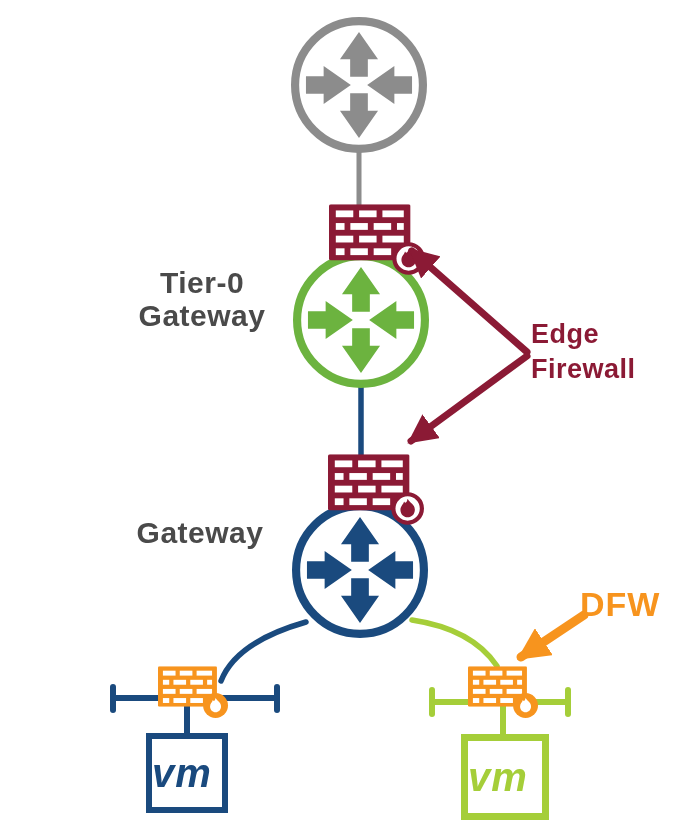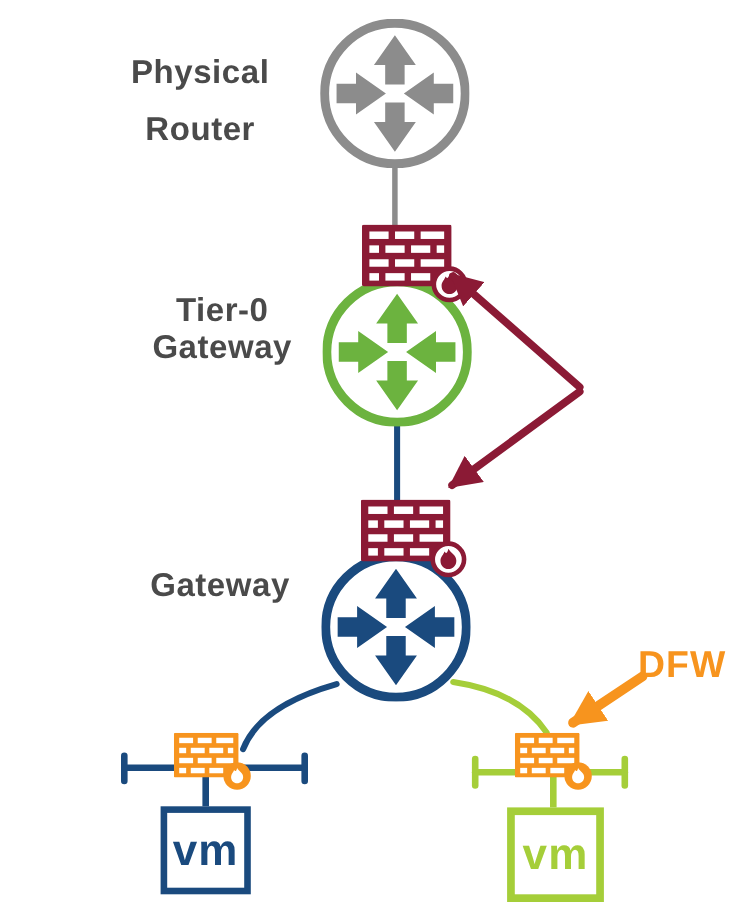--- a/index.html
+++ b/index.html
@@ -25,21 +25,21 @@
     color:var(--labelgray); font-weight:600; font-size:30px; letter-spacing:.5px;
     text-align:center; width:200px;
   }
   .nodelabel span{display:block;}
   .lh52 span{line-height:52px;} .lh33 span{line-height:33px;}
   .annlabel{font-weight:600; letter-spacing:.5px;}
   .annlabel span{display:block;}
   .edge-fw-label{color:var(--maroon); font-size:27px; line-height:35px;}
   .dfw-label{color:var(--orange); font-size:34px; line-height:30px; letter-spacing:1px;}
   
-  .vmbox{display:flex; align-items:center; justify-content:center; box-sizing:border-box; background:#fff;}
+  .vmbox{display:flex; align-items:center; box-sizing:border-box; background:#fff;font-style:italic;}
   .vmbox-left{border:6px solid var(--navy);}
   .vmbox-right{border:7px solid var(--lime);}
   .vmtext{font-weight:700; font-size:40px; letter-spacing:1px;}
   .vmbox-left .vmtext{color:var(--navy);}
   .vmbox-right .vmtext{color:var(--lime);}
 </style>
 </head>
 <body>
 
 <div class="canvas">
@@ -135,24 +135,20 @@
       <use href="#sym-fw-dfw"></use>
     </svg>
 
   <div class="abs vmbox vmbox-left" style="left:146px;top:733px;width:82px;height:80px">
     <span class="vmtext">vm</span>
   </div>
   <div class="abs vmbox vmbox-right" style="left:461px;top:734px;width:88px;height:86px">
     <span class="vmtext">vm</span>
   </div>
 
-  <div class="abs nodelabel lh52" style="left:82px;top:40px">
-    <span>Physical</span>
-    <span>Router</span>
-  </div>
   <div class="abs nodelabel lh33" style="left:102px;top:266px">
     <span>Tier-0</span>
     <span>Gateway</span>
   </div>
   <div class="abs nodelabel lh33" style="left:100px;top:516px">
     <span>Gateway</span>
   </div>
 
   <svg class="layer" viewBox="0 0 680 832">
     <defs>
@@ -161,17 +157,21 @@
       </marker>
       <marker id="arr-orange" viewBox="0 0 10 10" refX="8.5" refY="5" markerWidth="3.6" markerHeight="3.6" orient="auto">
         <path d="M0 0 L10 5 L0 10 z" style="fill:var(--orange)"></path>
       </marker>
     </defs>
     <path class="ln st-maroon" stroke-width="7" d="M527 352 L412 251" marker-end="url(#arr-maroon)"></path>
     <path class="ln st-maroon" stroke-width="7" d="M527 356 L411 441" marker-end="url(#arr-maroon)"></path>
     <path class="ln st-orange" stroke-width="9" d="M584 615 L521 657" marker-end="url(#arr-orange)"></path>
   </svg>
 
+  <div class="abs annlabel edge-fw-label" style="left:531px;top:317px">
+    <span>Edge</span>
+    <span>Firewall</span>
+  </div>
   <div class="abs annlabel dfw-label" style="left:580px;top:589px">
     <span>DFW</span>
   </div>
 
 </div>
 
 </body></html>

